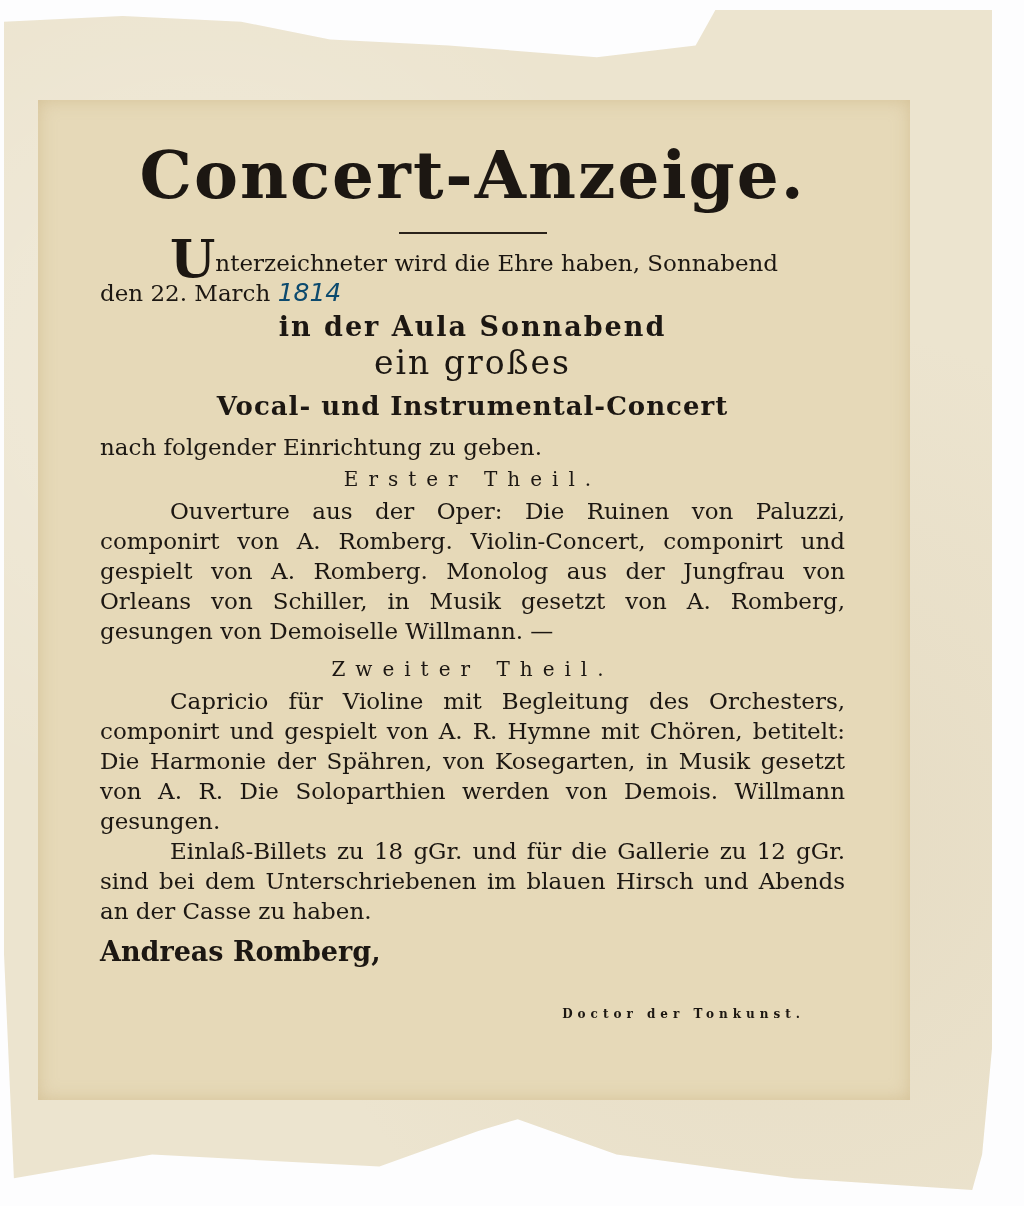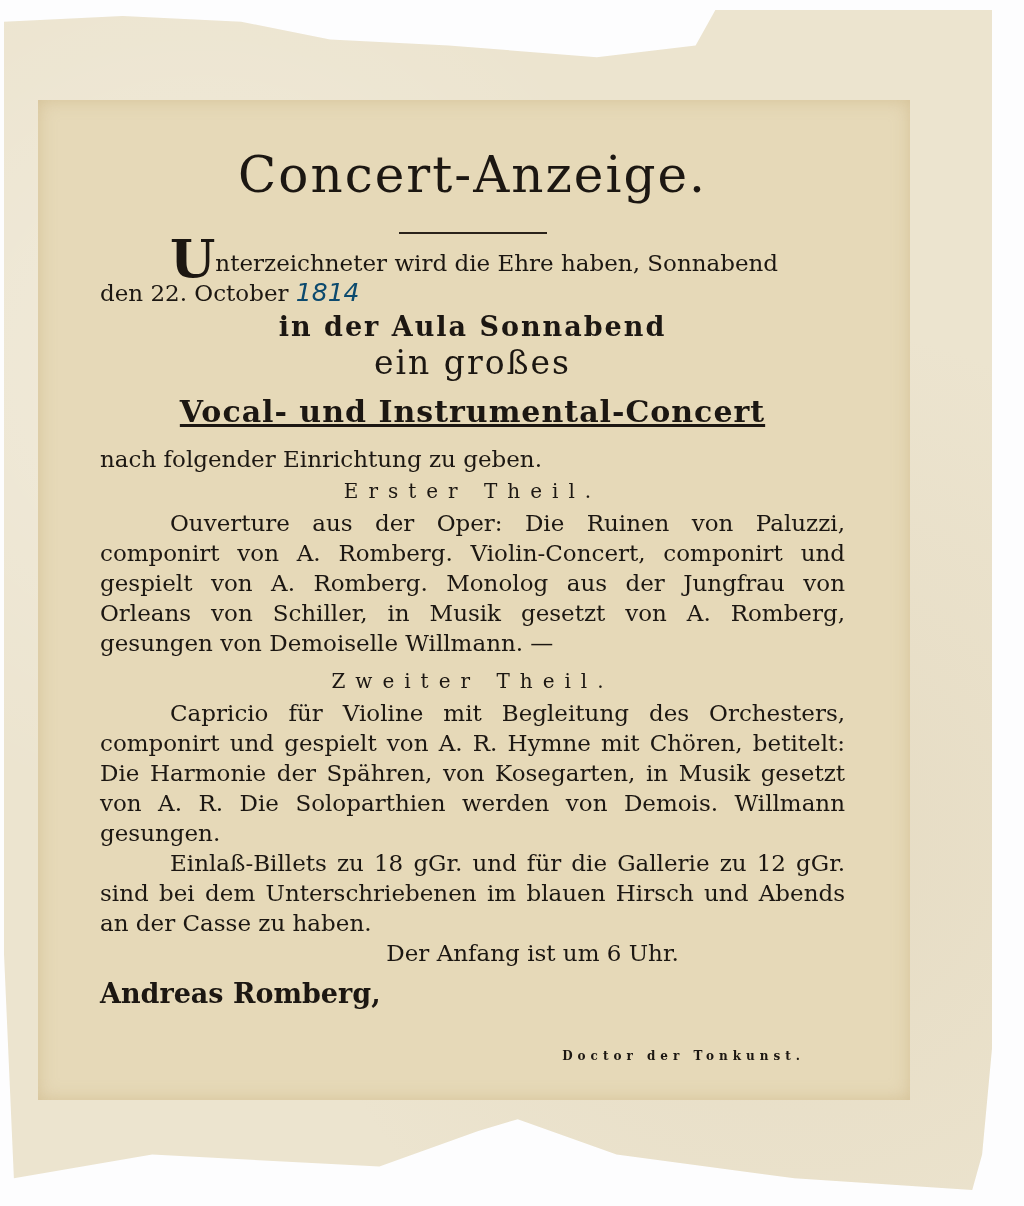--- a/index.html
+++ b/index.html
@@ -18,61 +18,60 @@
     .inner-frame {
       position: absolute; left: 38px; top: 100px; width: 872px; height: 1000px;
       background: #e6d9b8;
       box-shadow: inset 0 0 18px rgba(180,150,90,0.35);
     }
     .doc {
       position: absolute; left: 100px; top: 130px; width: 745px;
       font-family: "DejaVu Serif", serif; color: #1c1712;
     }
     .title {
-      text-align: center; font-size: 50px; font-weight: normal; letter-spacing: 2px;
+      text-align: center; font-size: 66px; font-weight: bold; letter-spacing: 2px;
       margin: 10px 0 0 0; line-height: 70px;
     }
     .rule {
       width: 148px; height: 2px; background: #2a221a; margin: 22px auto 10px auto;
     }
     .p { font-size: 23px; line-height: 30px; text-align: justify; margin: 0; }
     .dropcap { font-size: 52px; font-weight: bold; vertical-align: -6px; line-height: 30px; }
     .indent { text-indent: 70px; }
     .handwriting {
       font-family: "DejaVu Sans", sans-serif; font-style: italic; color: #0c4a6e;
       font-size: 25px;
     }
     .center { text-align: center; }
-    .big { font-size: 30px; font-weight: bold; line-height: 64px; letter-spacing: 1px; text-decoration: underline; }
+    .big { font-size: 26px; font-weight: bold; line-height: 52px; letter-spacing: 1px; }
     .spaced { letter-spacing: 10px; font-size: 20px; line-height: 34px; }
     .sig { text-align: left; margin-right: 90px; font-size: 27px; font-weight: bold; line-height: 40px; margin-top: 6px; }
     .sig2 { text-align: right; margin-right: 40px; font-size: 12px; letter-spacing: 5px; font-weight: bold; line-height: 30px; }
   </style>
 </head>
 <body>
 
 <div class="paper"></div>
 <div class="inner-frame"></div>
 
 <div class="doc">
   <h1 class="title">Concert-Anzeige.</h1>
   <div class="rule"></div>
 
   <p class="p indent"><span class="dropcap">U</span><span>nterzeichneter wird die Ehre haben, Sonnabend</span></p>
-  <p class="p"><span>den 22. October</span> <span class="handwriting">1814</span></p>
+  <p class="p"><span>den 22. March</span> <span class="handwriting">1814</span></p>
 
   <p class="p center" style="font-size:27px;line-height:38px;font-weight:bold;letter-spacing:2px;">in der Aula Sonnabend</p>
   <p class="p center" style="font-size:33px;line-height:34px;letter-spacing:2px;">ein großes</p>
   <p class="p center big">Vocal- und Instrumental-Concert</p>
   <p class="p">nach folgender Einrichtung zu geben.</p>
 
   <p class="p center spaced">Erster Theil.</p>
   <p class="p indent">Ouverture aus der Oper: Die Ruinen von Paluzzi, componirt von A. Romberg. Violin-Concert, componirt und gespielt von A. Romberg. Monolog aus der Jungfrau von Orleans von Schiller, in Musik gesetzt von A. Romberg, gesungen von Demoiselle Willmann. —</p>
 
   <p class="p center spaced" style="margin-top:6px;">Zweiter Theil.</p>
   <p class="p indent">Capricio für Violine mit Begleitung des Orchesters, componirt und gespielt von A. R. Hymne mit Chören, betitelt: Die Harmonie der Spähren, von Kosegarten, in Musik gesetzt von A. R. Die Soloparthien werden von Demois. Willmann gesungen.</p>
 
   <p class="p indent">Einlaß-Billets zu 18 gGr. und für die Gallerie zu 12 gGr. sind bei dem Unterschriebenen im blauen Hirsch und Abends an der Casse zu haben.</p>
-  <p class="p center" style="margin-left:120px;">Der Anfang ist um 6 Uhr.</p>
 
   <p class="sig">Andreas Romberg,</p>
   <p class="sig2">Doctor der Tonkunst.</p>
 </div>
 
 </body></html>

